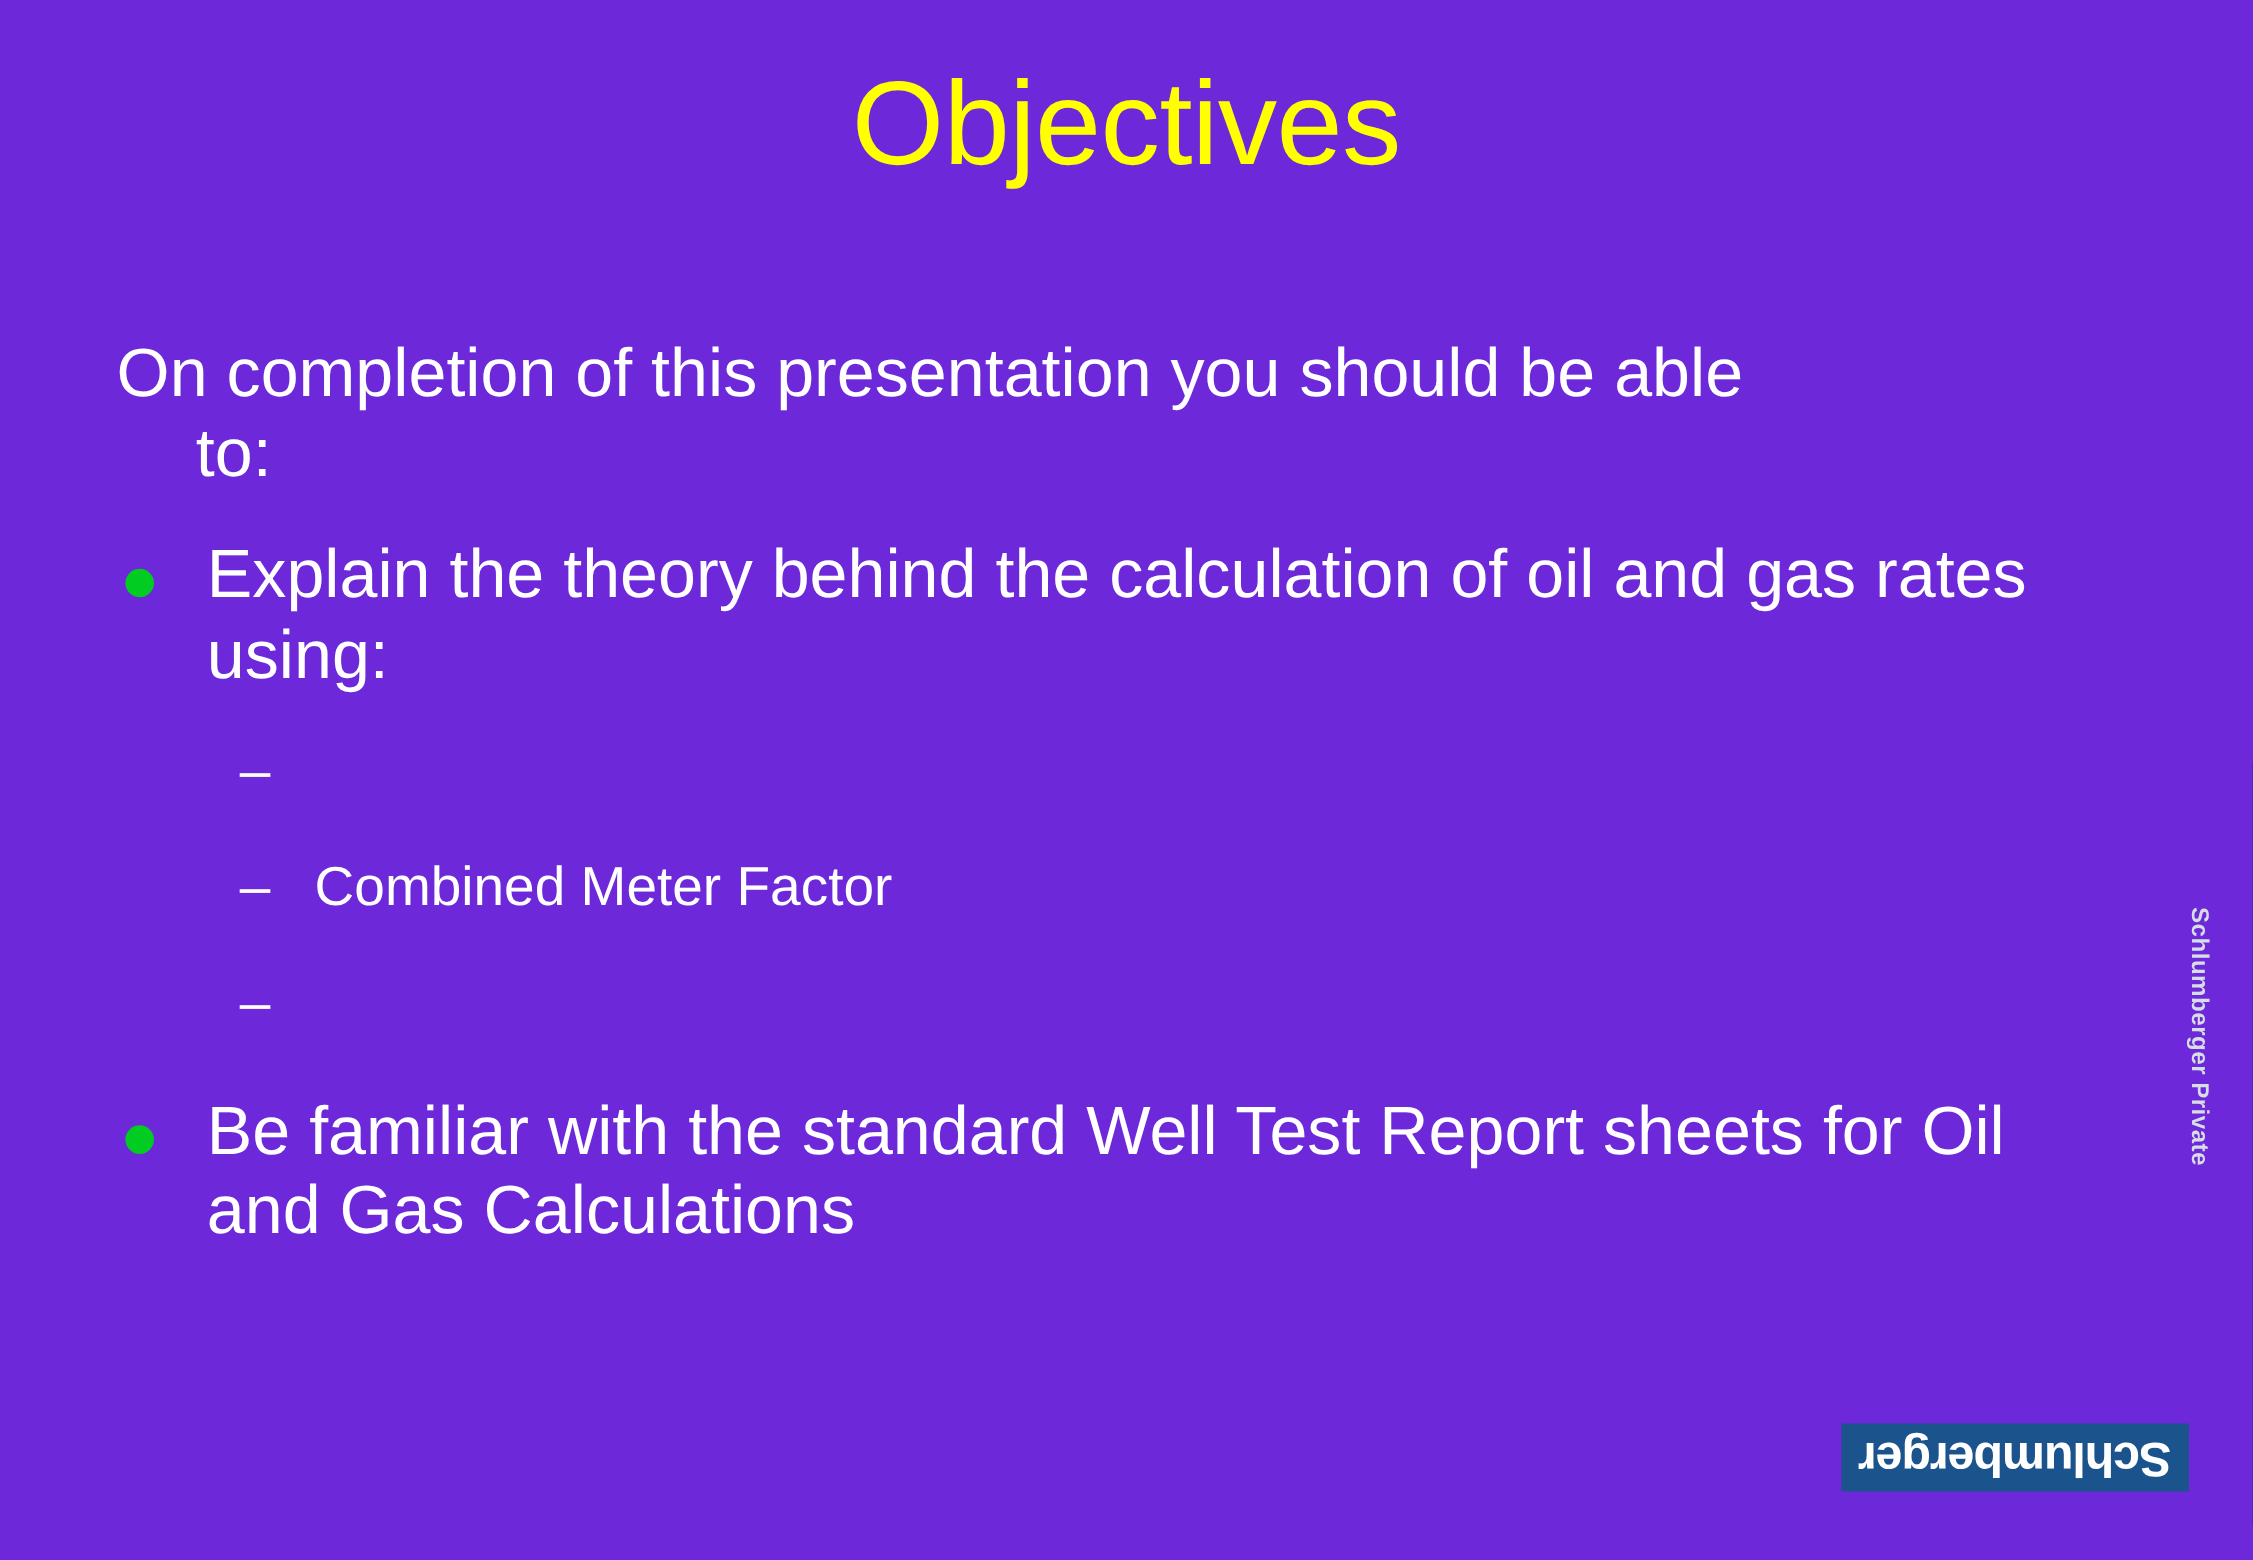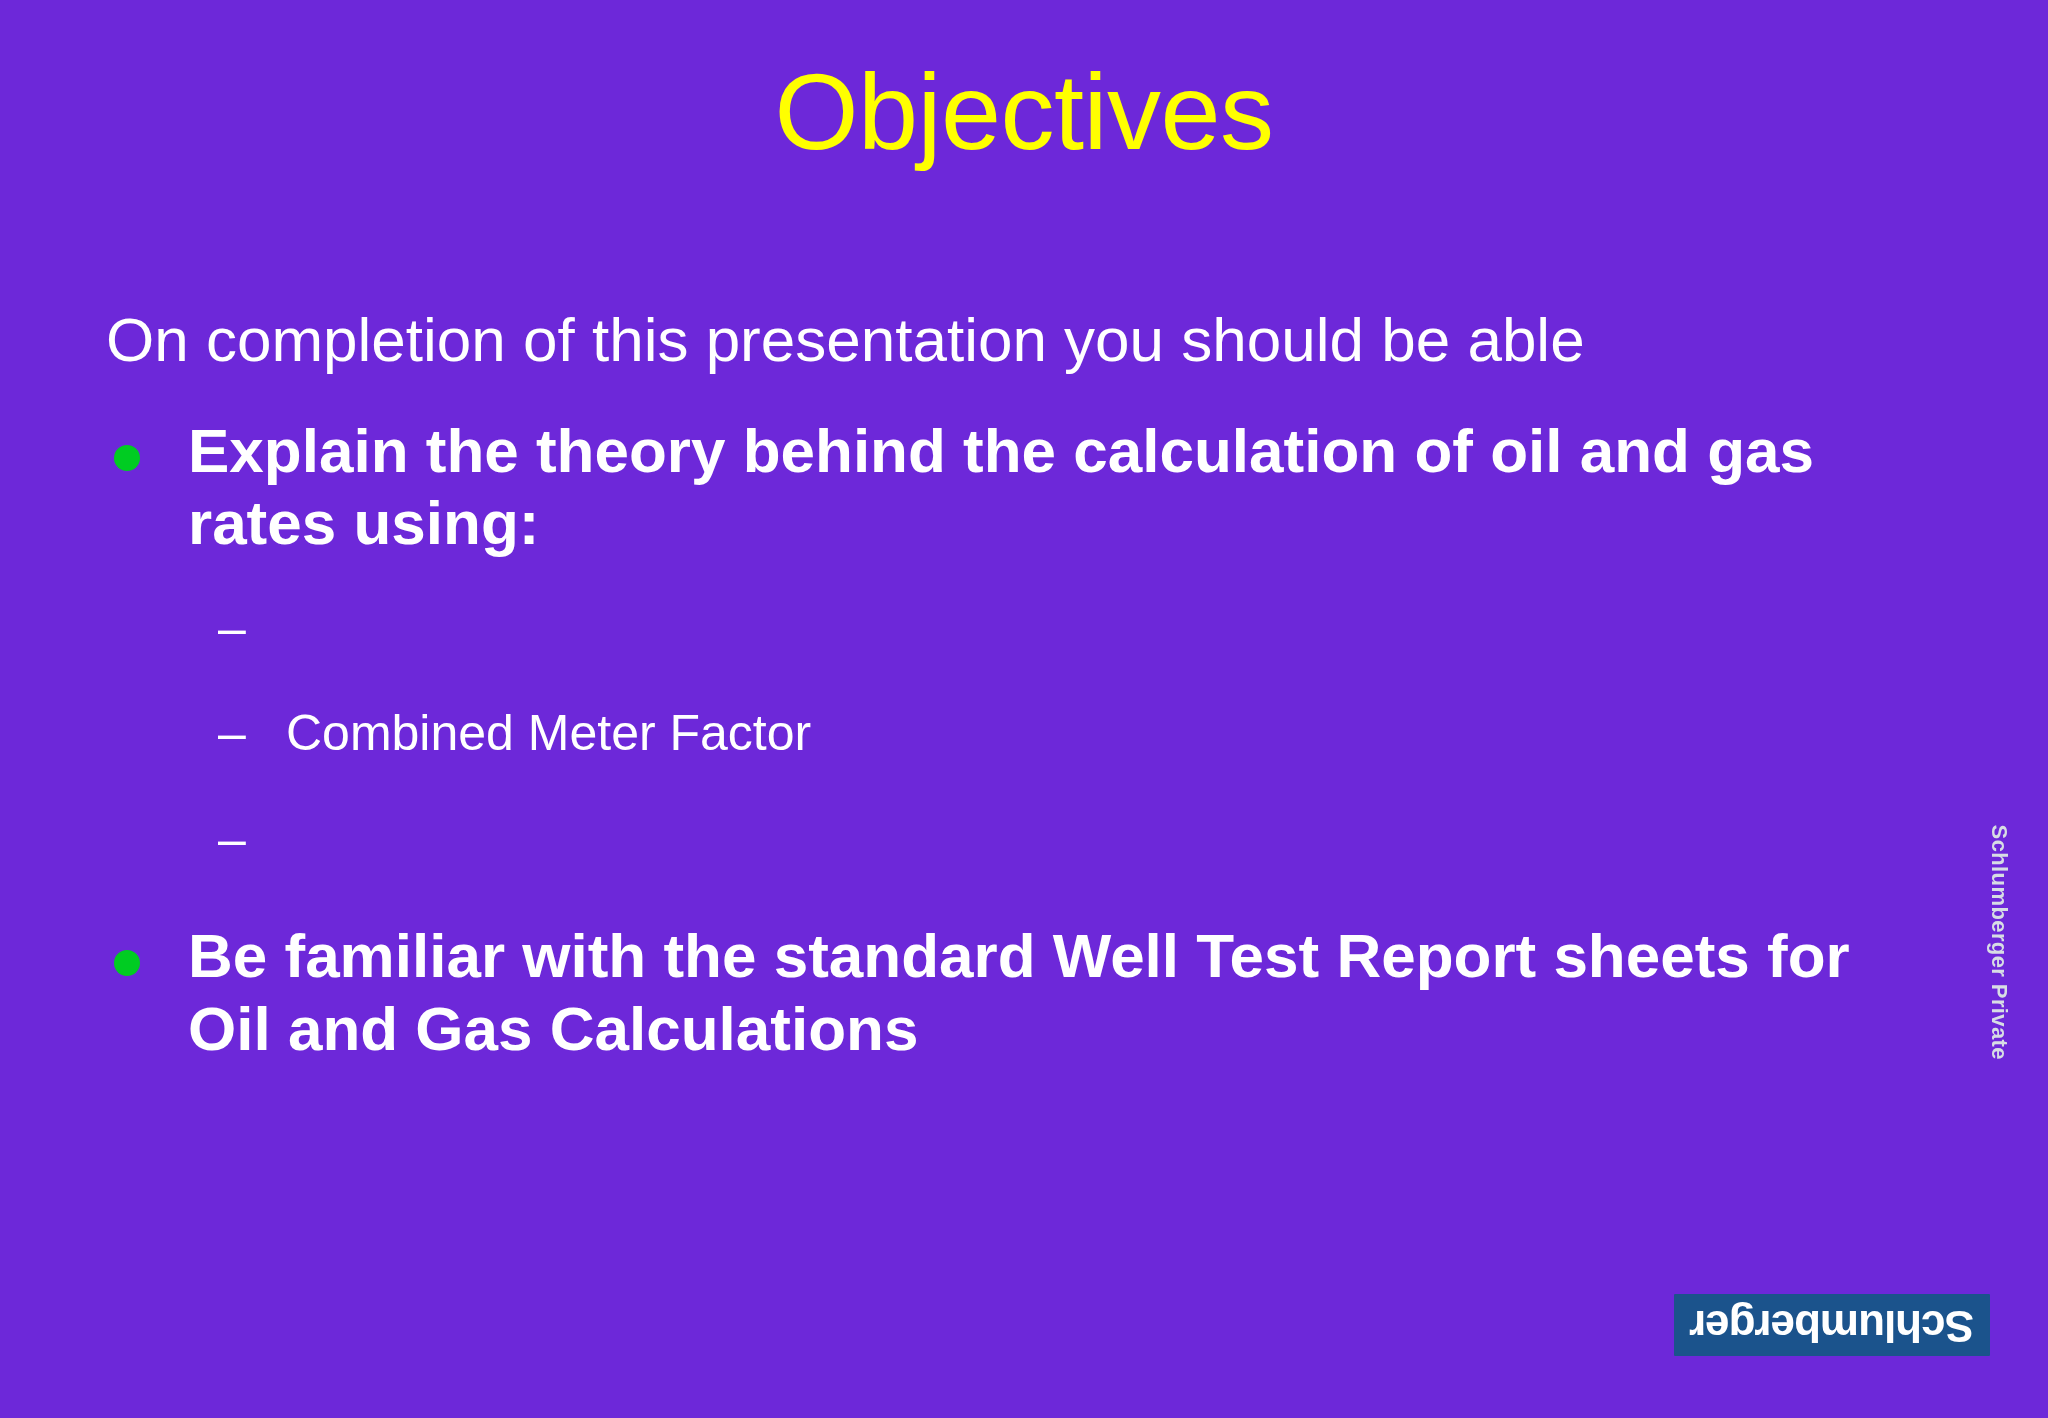--- a/index.html
+++ b/index.html
@@ -75,21 +75,21 @@
     width: 26px;
     height: 26px;
     border-radius: 50%;
     background: #00cc22;
   }
   .bullet-text {
     flex: 1 1 auto;
     color: #ffffff;
     font-size: 62px;
     line-height: 1.17;
-    font-weight: 700;
+    font-weight: 400;
     padding-right: 40px;
   }
 
   .sub-row {
     display: flex;
     align-items: flex-start;
     margin: 0 0 4px 0;
     padding-left: 122px;
   }
   .sub-marker {
@@ -159,20 +159,21 @@
 <body>
 
 <div class="slide">
 
   <div class="title">Objectives</div>
 
   <div class="body-block">
 
     <p class="lead">
       <span>On completion of this presentation you should be able</span>
+      <span class="cont">to:</span>
     </p>
 
     <div class="spacer-sm"></div>
 
     <div class="bullet-row">
       <span class="bullet-marker">
         <span class="dot"></span>
       </span>
       <span class="bullet-text">Explain the theory behind the calculation of oil and gas rates using:</span>
     </div>

